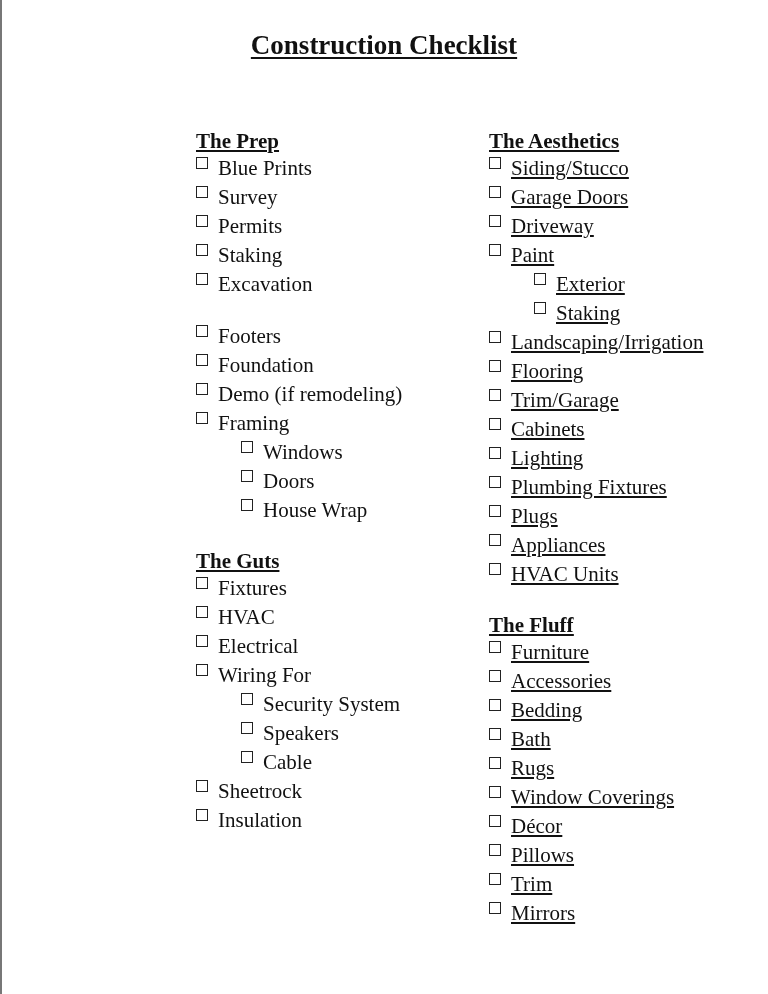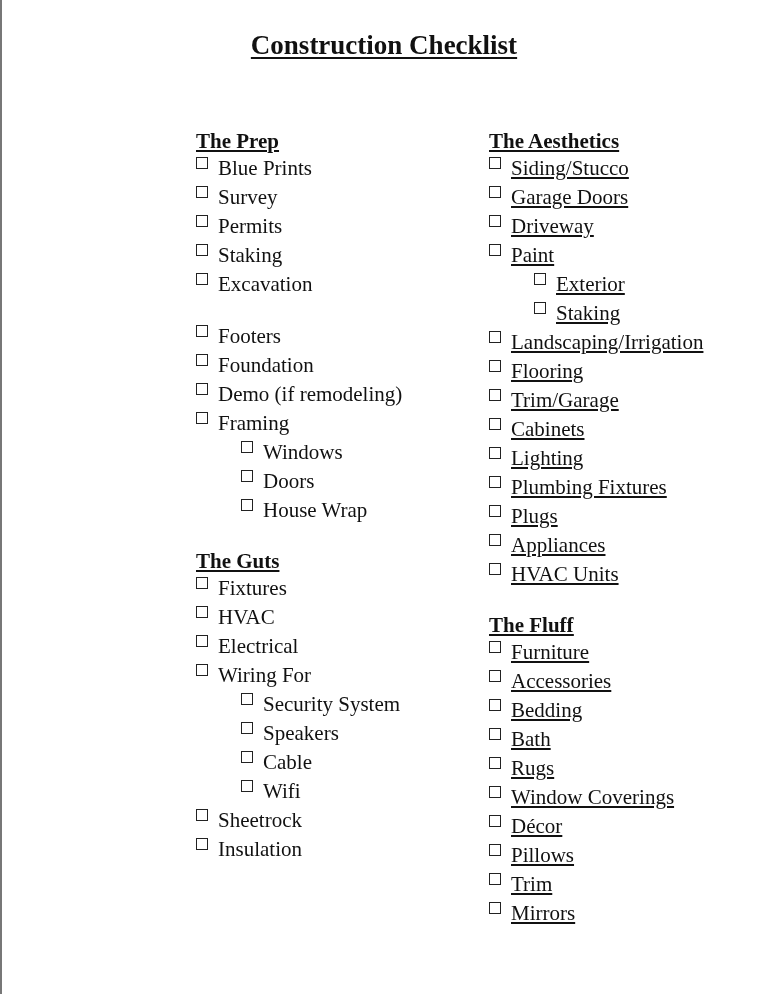--- a/index.html
+++ b/index.html
@@ -100,24 +100,20 @@
         <span>Security System</span>
       </div>
       <div class="item sub">
         <span class="box"></span>
         <span>Speakers</span>
       </div>
       <div class="item sub">
         <span class="box"></span>
         <span>Cable</span>
       </div>
-      <div class="item sub">
-        <span class="box"></span>
-        <span>Wifi</span>
-      </div>
       <div class="item">
         <span class="box"></span>
         <span>Sheetrock</span>
       </div>
       <div class="item">
         <span class="box"></span>
         <span>Insulation</span>
       </div>
     </div>
   </div>

